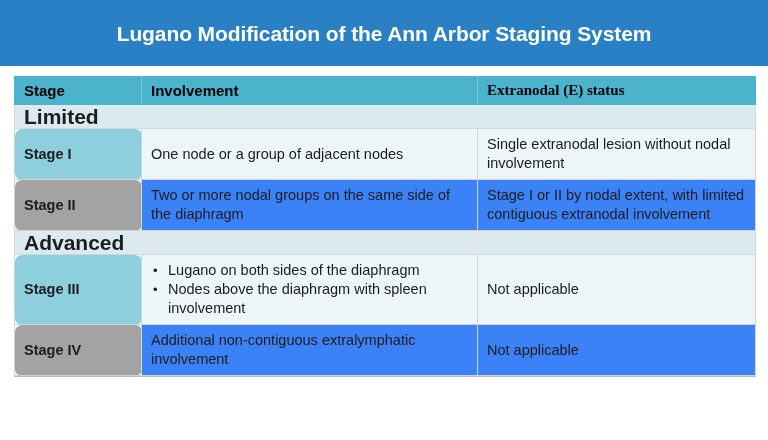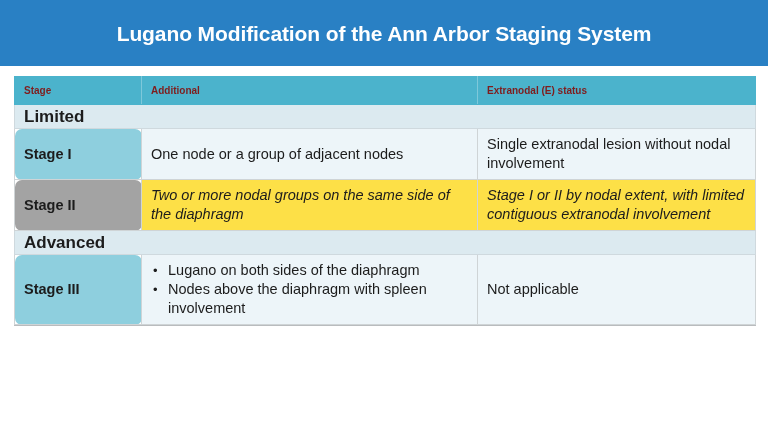--- a/index.html
+++ b/index.html
@@ -79,52 +79,52 @@
     font-size: 14.5px;
     line-height: 19px;
     color: #1c1c1c;
     text-align: left;
     box-sizing: border-box;
   }
 
   
   tr.head th {
     background: #4bb3cc;
-    color: #7f1d1d;
-    font-weight: bold;
-    font-size: 10px;
+    color: #000000;
+    font-weight: bold;
+    font-size: 15px;
     height: 28px;
     padding: 4px 9px;
     border-color: #4bb3cc;
     border-right-color: #7ec8da;
   }
-  tr.head th:last-child { border-right-color: #4bb3cc; }
+  tr.head th:last-child { border-right-color: #4bb3cc; font-family: Liberation Serif, serif; }
 
   
   tr.section td {
     background: #dceaf0;
     font-weight: bold;
-    font-size: 17px;
+    font-size: 21px;
     height: 23px;
     padding: 2px 9px;
     border-color: #cfd9de;
   }
 
   
   td.stage-cell {
     font-weight: bold;
     font-size: 15px;
     border-radius: 7px;
   }
   td.stage-cell.teal  { background: #8ecfde; }
   td.stage-cell.light { background: #a3a3a3; margin-top: 32px; }
 
   
   td.content.tint  { background: #edf5f9; }
-  td.content.plain { background: #fde047; font-style: italic; }
+  td.content.plain { background: #3b82f6; }
 
   
   ul.bullets {
     margin: 0;
     padding: 0;
     list-style: none;
   }
   ul.bullets li {
     position: relative;
     padding-left: 17px;
@@ -151,21 +151,21 @@
     <table class="staging">
       <colgroup>
         <col class="c-stage">
         <col class="c-invol">
         <col class="c-extra">
       </colgroup>
       <tbody>
 
         <tr class="head">
           <th>Stage</th>
-          <th>Additional</th>
+          <th>Involvement</th>
           <th>Extranodal (E) status</th>
         </tr>
 
         <tr class="section">
           <td colspan="3">Limited</td>
         </tr>
 
         <tr>
           <td class="stage-cell teal">Stage I</td>
           <td class="content tint">One node or a group of adjacent nodes</td>
@@ -187,18 +187,23 @@
           <td class="stage-cell teal">Stage III</td>
           <td class="content tint">
             <ul class="bullets">
               <li><span class="dot">•</span><span>Lugano on both sides of the diaphragm</span></li>
               <li><span class="dot">•</span><span>Nodes above the diaphragm with spleen involvement</span></li>
             </ul>
           </td>
           <td class="content tint">Not applicable</td>
         </tr>
 
+        <tr>
+          <td class="stage-cell light">Stage IV</td>
+          <td class="content plain">Additional non-contiguous extralymphatic involvement</td>
+          <td class="content plain">Not applicable</td>
+        </tr>
 
       </tbody>
     </table>
   </div>
 
 </div>
 
 </body></html>

